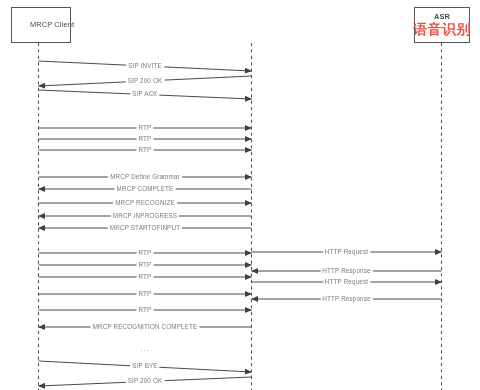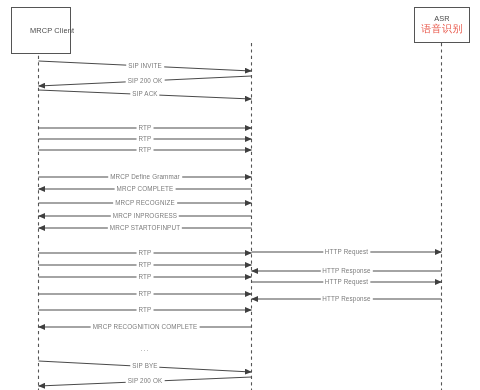--- a/index.html
+++ b/index.html
@@ -39,21 +39,21 @@
   }
   .participant-label {
     font-size: 7.4px;
     color: #4a4a4a;
     text-align: center;
     letter-spacing: 0.15px;
     white-space: nowrap;
   }
   .participant-label.cn {
     color: #e8574a;
-    font-size: 10px;
+    font-size: 14px;
     letter-spacing: 0.4px;
   }
   .msg-label {
     position: absolute;
     transform: translate(-50%, -50%);
     background: #ffffff;
     padding: 0 2px;
     font-size: 6.3px;
     color: #7b7b7b;
     white-space: nowrap;
@@ -110,26 +110,26 @@
         <line x1="251.5" y1="252" x2="441.5" y2="252" stroke="#4a4a4a" stroke-width="1.15" marker-end="url(#arrowhead-r)"></line>
         <line x1="441.5" y1="271" x2="251.5" y2="271" stroke="#4a4a4a" stroke-width="1.15" marker-end="url(#arrowhead-l)"></line>
         <line x1="251.5" y1="282" x2="441.5" y2="282" stroke="#4a4a4a" stroke-width="1.15" marker-end="url(#arrowhead-r)"></line>
         <line x1="441.5" y1="299" x2="251.5" y2="299" stroke="#4a4a4a" stroke-width="1.15" marker-end="url(#arrowhead-l)"></line>
         <line x1="251.5" y1="327" x2="38.5" y2="327" stroke="#4a4a4a" stroke-width="1.15" marker-end="url(#arrowhead-l)"></line>
         <line x1="38.5" y1="361" x2="251.5" y2="372" stroke="#4a4a4a" stroke-width="1.15" marker-end="url(#arrowhead-r)"></line>
         <line x1="251.5" y1="377" x2="38.5" y2="386" stroke="#4a4a4a" stroke-width="1.15" marker-end="url(#arrowhead-l)"></line>
       </g>
   </svg>
 
-  <div class="participant-box" id="box-mrcp-client" style="left: 11px; top: 7px; width: 60px; height: 47px; padding-left: 22px;">
+  <div class="participant-box" id="box-mrcp-client" style="left: 11px; top: 7px; width: 60px; height: 36px; padding-left: 22px;">
     <span class="participant-label">MRCP Client</span>
   </div>
 
 
-  <div class="participant-box" id="box-asr" style="left: 414px; top: 7px; width: 56px; height: 36px;">
+  <div class="participant-box" id="box-asr" style="left: 414px; top: 7px; width: 56px; height: 36px; font-weight: bold;">
     <span class="participant-label">ASR</span>
     <span class="participant-label cn">语音识别</span>
   </div>
 
   <div id="labels-layer">
       <div class="msg-label" style="left: 145px; top: 65.5px;">SIP INVITE</div>
       <div class="msg-label" style="left: 145px; top: 80.5px;">SIP 200 OK</div>
       <div class="msg-label" style="left: 145px; top: 94px;">SIP ACK</div>
       <div class="msg-label" style="left: 145px; top: 127.5px;">RTP</div>
       <div class="msg-label" style="left: 145px; top: 138.5px;">RTP</div>

